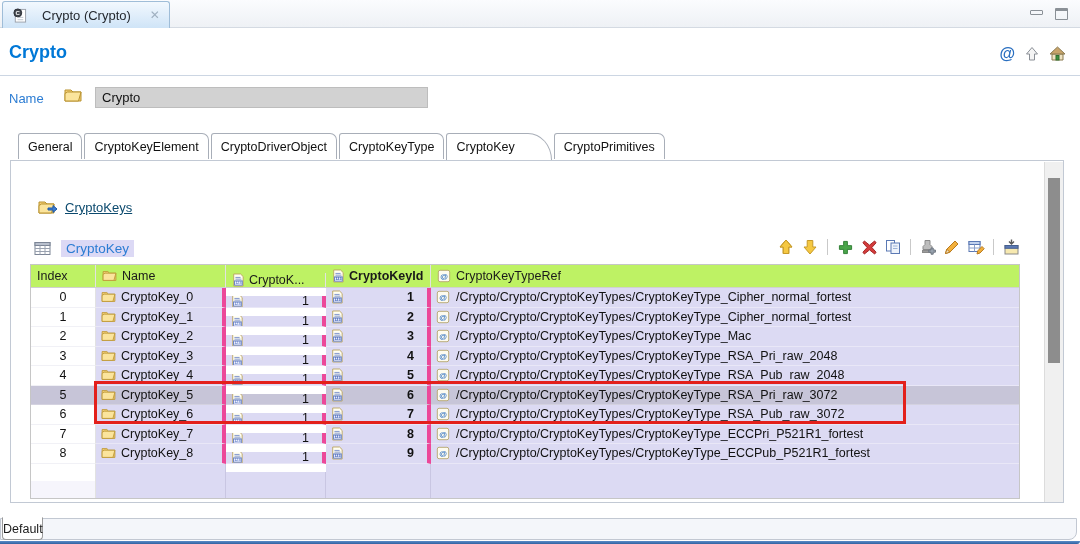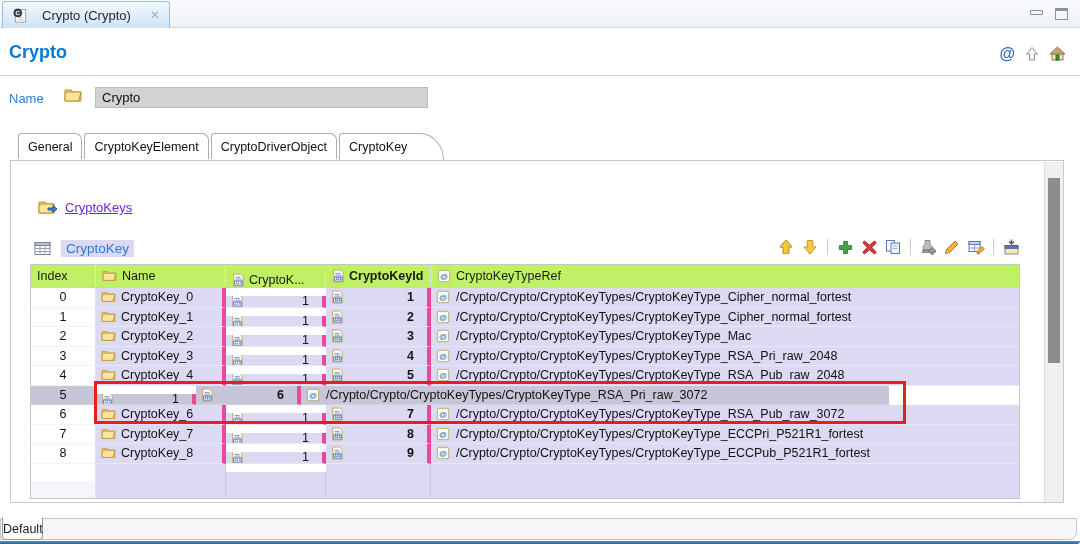--- a/index.html
+++ b/index.html
@@ -49,21 +49,21 @@
   .ctab.active {
     height:27px; margin-bottom:0; padding-right:36px; z-index:4;
     border-radius:3px 24px 0 0 / 3px 27px 0 0;
   }
   .content-panel {
     position:absolute; left:10px; top:160px; width:1054px; height:343px;
     background:#fff; border:1px solid #c2c9d4;
   }
   
   .keys-link-row { position:absolute; left:38px; top:200px; display:flex; gap:8px; align-items:center; }
-  .keys-link { font-size:13px; color:#6d28d9; text-decoration:underline; cursor:pointer; }
+  .keys-link { font-size:13px; color:#0c4a6e; text-decoration:underline; cursor:pointer; }
   .list-title-row { position:absolute; left:34px; top:240px; display:flex; gap:10px; align-items:center; }
   .list-title { font-size:13.5px; color:#2b7cd3; background:#dcd9f5; padding:1px 5px; }
   
   .tbl-toolbar { position:absolute; right:60px; top:238px; display:flex; gap:6px; align-items:center; }
   .tb-btn { width:18px; height:18px; display:flex; align-items:center; justify-content:center; cursor:pointer; }
   .tb-sep { width:1px; height:16px; background:#c9c9c9; margin:0 2px; }
   
   .ktable { position:absolute; left:30px; top:264px; width:990px; border:1px solid #c6c6c6; background:#fff; }
   .thead { display:flex; height:23px; background:#bef264; border-bottom:1px solid #d0d0d0; }
   .hcell { display:flex; align-items:center; gap:5px; padding:0 6px; font-size:12.5px; color:#1a1a1a;
@@ -164,25 +164,31 @@
       </div>
 
     <div class="ctab">
         <span>CryptoKeyElement</span>
       </div>
 
     <div class="ctab">
         <span>CryptoDriverObject</span>
       </div>
 
+    <div class="ctab">
+        <span>CryptoKeyType</span>
+      </div>
 
     <div class="ctab active">
         <span>CryptoKey</span>
       </div>
 
+    <div class="ctab">
+        <span>CryptoPrimitives</span>
+      </div>
   </div>
 
   <div class="content-panel"></div>
 
   <div class="keys-link-row">
     <span>
       <svg width="19" height="15" viewBox="0 0 19 15">
         <path d="M1 2 h6 l2 2 h7 v9 H1 Z" fill="#f3cf76" stroke="#b9922e"></path>
         <path d="M1 5.5 L3.5 4 h12.5 l-2.5 9 H1 Z" fill="#fbe49c" stroke="#b9922e"></path>
         <path d="M10 8 h5 v-2.5 L19 9 l-4 3.5 V10 h-5 Z" fill="#3d7cd0" stroke="#1f5aa8"></path>
@@ -556,20 +562,29 @@
           </svg>
         </span>
         <span>/Crypto/Crypto/CryptoKeyTypes/CryptoKeyType_RSA_Pub_raw_2048</span>
       </div>
     </div>
 
     <div class="trow selected">
       <div class="cell c-index w-index">
             <span>5</span>
           </div>
+      <div class="cell c-name w-name">
+        <span>
+          <svg width="15" height="12" viewBox="0 0 18 15">
+            <path d="M1 2 h6 l2 2 h8 v9 H1 Z" fill="#f3cf76" stroke="#b9922e"></path>
+            <path d="M1 5.5 L3.5 4 h13.5 l-2.5 9 H1 Z" fill="#fbe49c" stroke="#b9922e"></path>
+          </svg>
+        </span>
+        <span>CryptoKey_5</span>
+      </div>
       <div class="cell c-num w-num1">
         <span>
           <svg width="12" height="14" viewBox="0 0 14 16">
             <path d="M2 1 h8 l3 3 v11 H2 Z" fill="#fffef2" stroke="#b9a25a"></path>
             <line x1="4" y1="5" x2="10" y2="5" stroke="#6f86c8"></line>
                 <line x1="4" y1="7" x2="11" y2="7" stroke="#6f86c8"></line>
             <rect x="3" y="9" width="9" height="5" fill="#eef2ff" stroke="#5a76c0"></rect>
             <text x="7.5" y="13" font-size="4.5" fill="#2c4fae" text-anchor="middle" font-family="Liberation Sans,sans-serif">123</text>
           </svg>
         </span>

